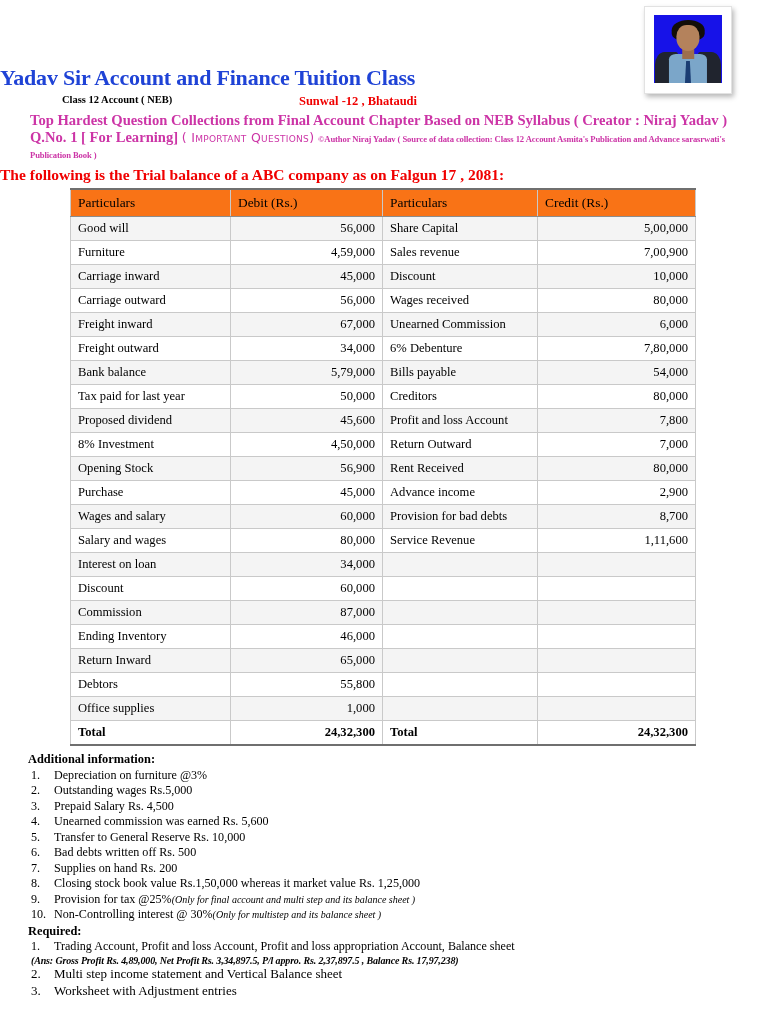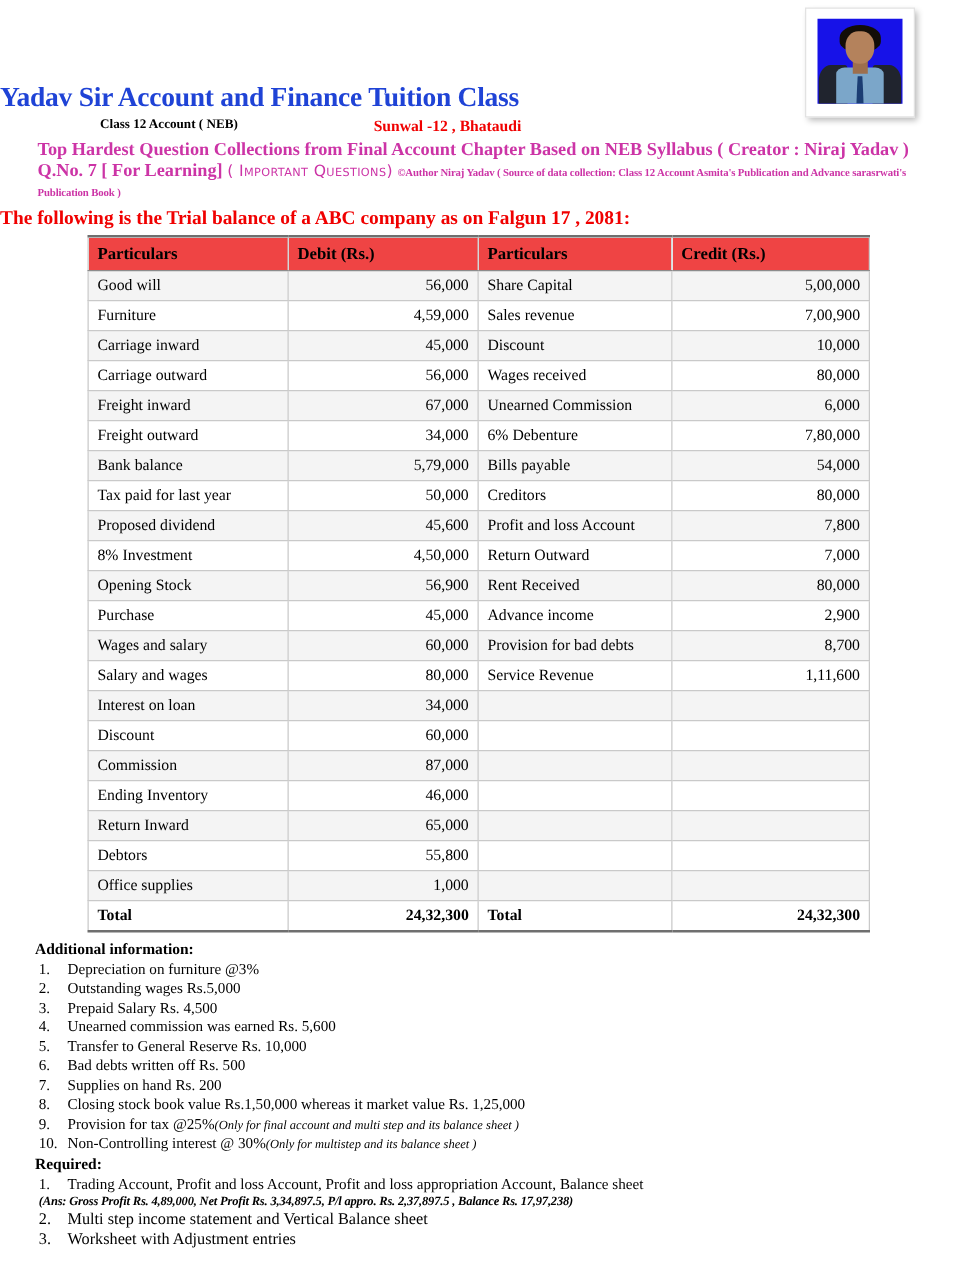--- a/index.html
+++ b/index.html
@@ -94,21 +94,21 @@
     padding-top: 66px;
     line-height: 1.05;
   }
   .row-class-sunwal {
     position: relative;
     height: 16px;
     margin-top: 5px;
   }
   .class-line {
     position: absolute;
-    left: 80px;
+    left: 62px;
     top: 0;
     font-weight: bold;
     font-size: 10.5px;
     color: #000;
   }
   .sunwal-line {
     text-align: center;
     color: #f00000;
     font-weight: bold;
     font-size: 12.5px;
@@ -154,24 +154,24 @@
   }
   table.tb th, table.tb td {
     border: 1px solid #c9c9c9;
     padding: 4px 7px;
     height: 15px;
     vertical-align: middle;
     overflow: hidden;
     white-space: nowrap;
   }
   table.tb thead th {
-    font-weight: bold;
+    font-weight: normal;
     font-size: 13.4px;
     text-align: left;
-    background: #ef4444;
+    background: #f97316;
     border-top: 2px solid #6f6f6f;
     border-bottom: 1px solid #8c8c8c;
     padding-top: 5px;
     padding-bottom: 5px;
   }
   table.tb tbody tr:nth-child(odd) td { background: #f4f4f4; }
   table.tb tbody tr:nth-child(even) td { background: #ffffff; }
   td.num { text-align: right; }
   tr.total-row td {
     font-weight: bold;
@@ -240,21 +240,21 @@
   <div class="title-main">Yadav Sir Account and Finance Tuition Class</div>
 
   <div class="row-class-sunwal">
     <span class="class-line">Class 12 Account ( NEB)</span>
     <div class="sunwal-line">Sunwal -12 , Bhataudi</div>
   </div>
 
   <div class="purple-block">
     <span>Top Hardest Question Collections from Final Account Chapter Based on NEB Syllabus ( Creator : Niraj Yadav )</span>
     <span class="ln2">
-      <span>Q.No. 7 [ For Learning]</span>
+      <span>Q.No. 1 [ For Learning]</span>
       <span class="hand">( Important Questions)</span>
       <span class="src-note">©Author Niraj Yadav  ( Source of data collection: Class 12 Account Asmita's Publication and Advance sarasrwati's Publication Book  )</span>
     </span>
   </div>
 
   <div class="redline">The following is the Trial balance of  a ABC company as on Falgun 17 , 2081:</div>
 
   <table class="tb">
     <colgroup>
       <col class="c1">

